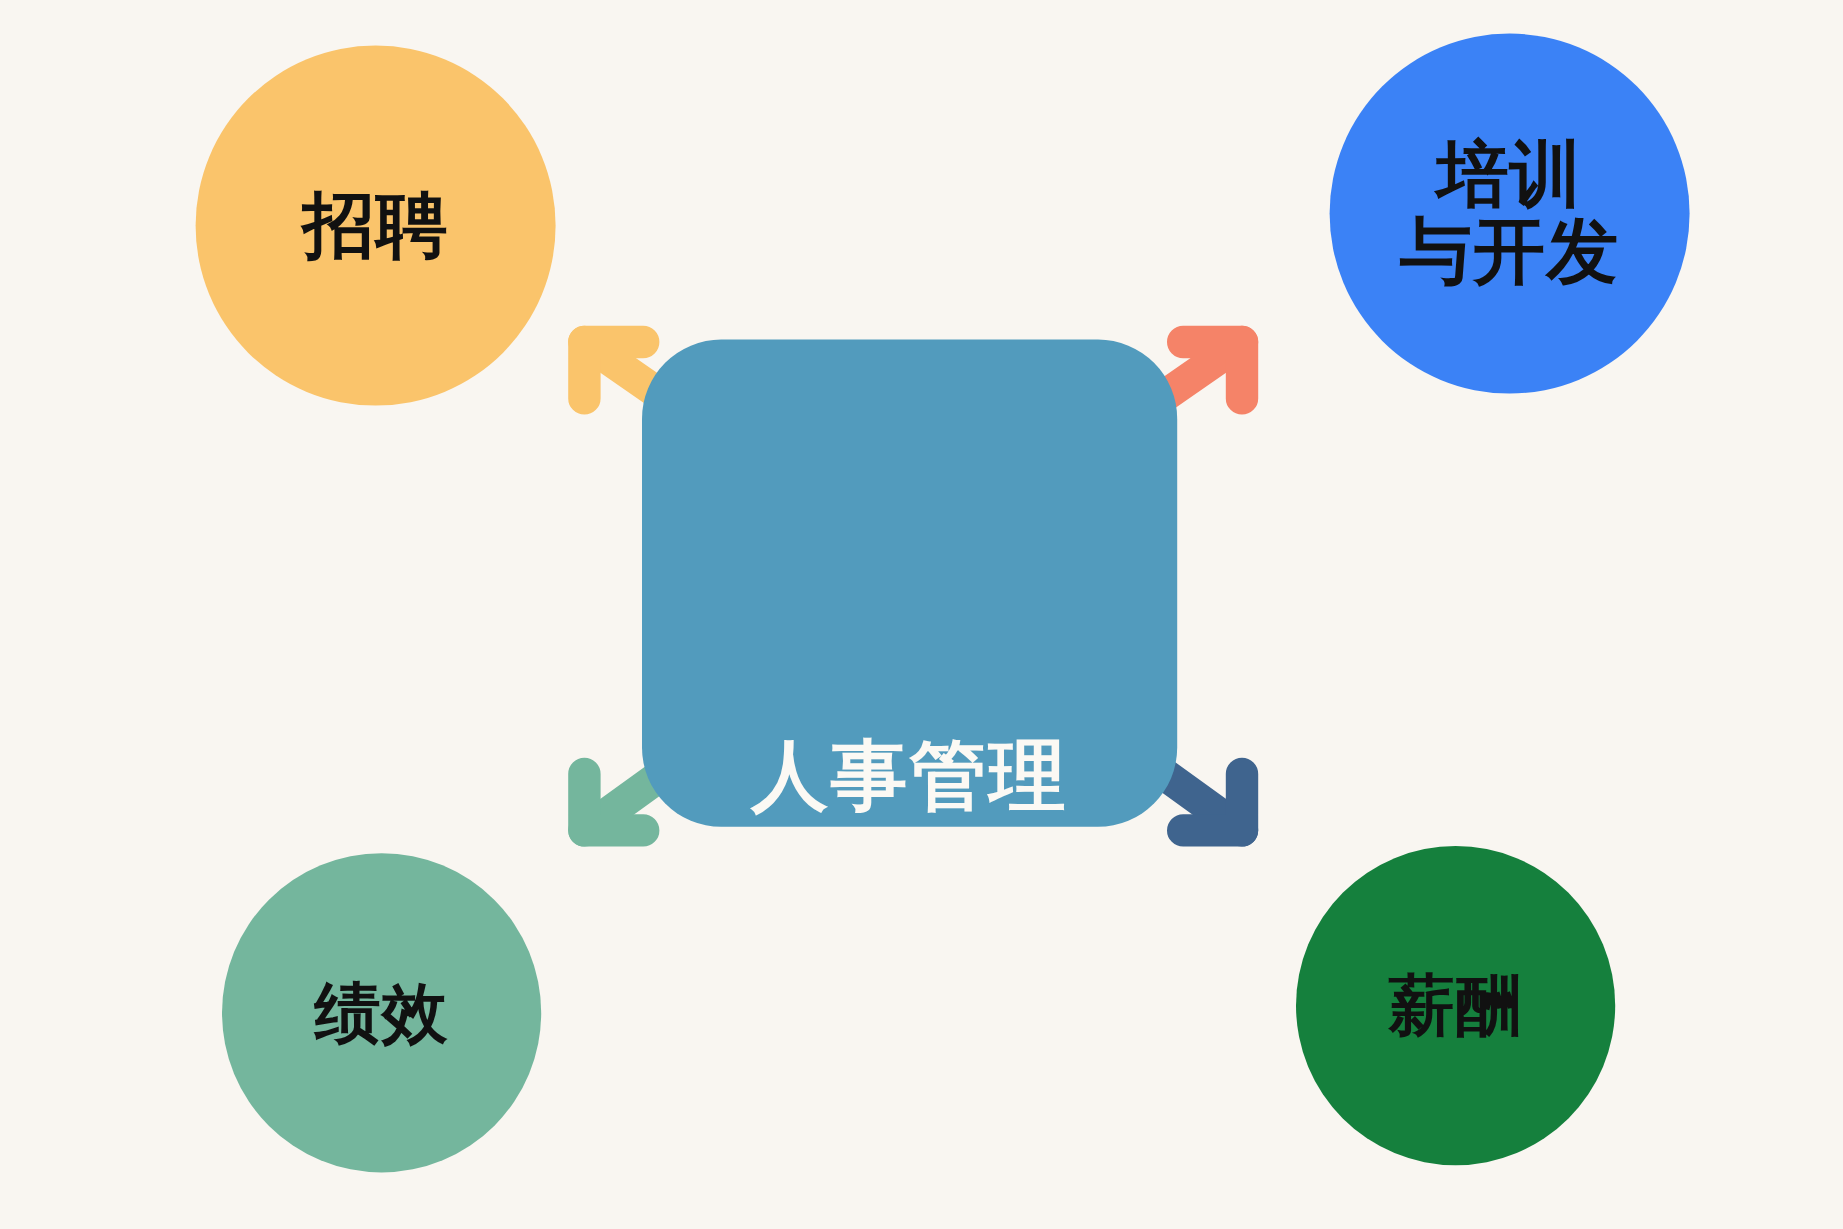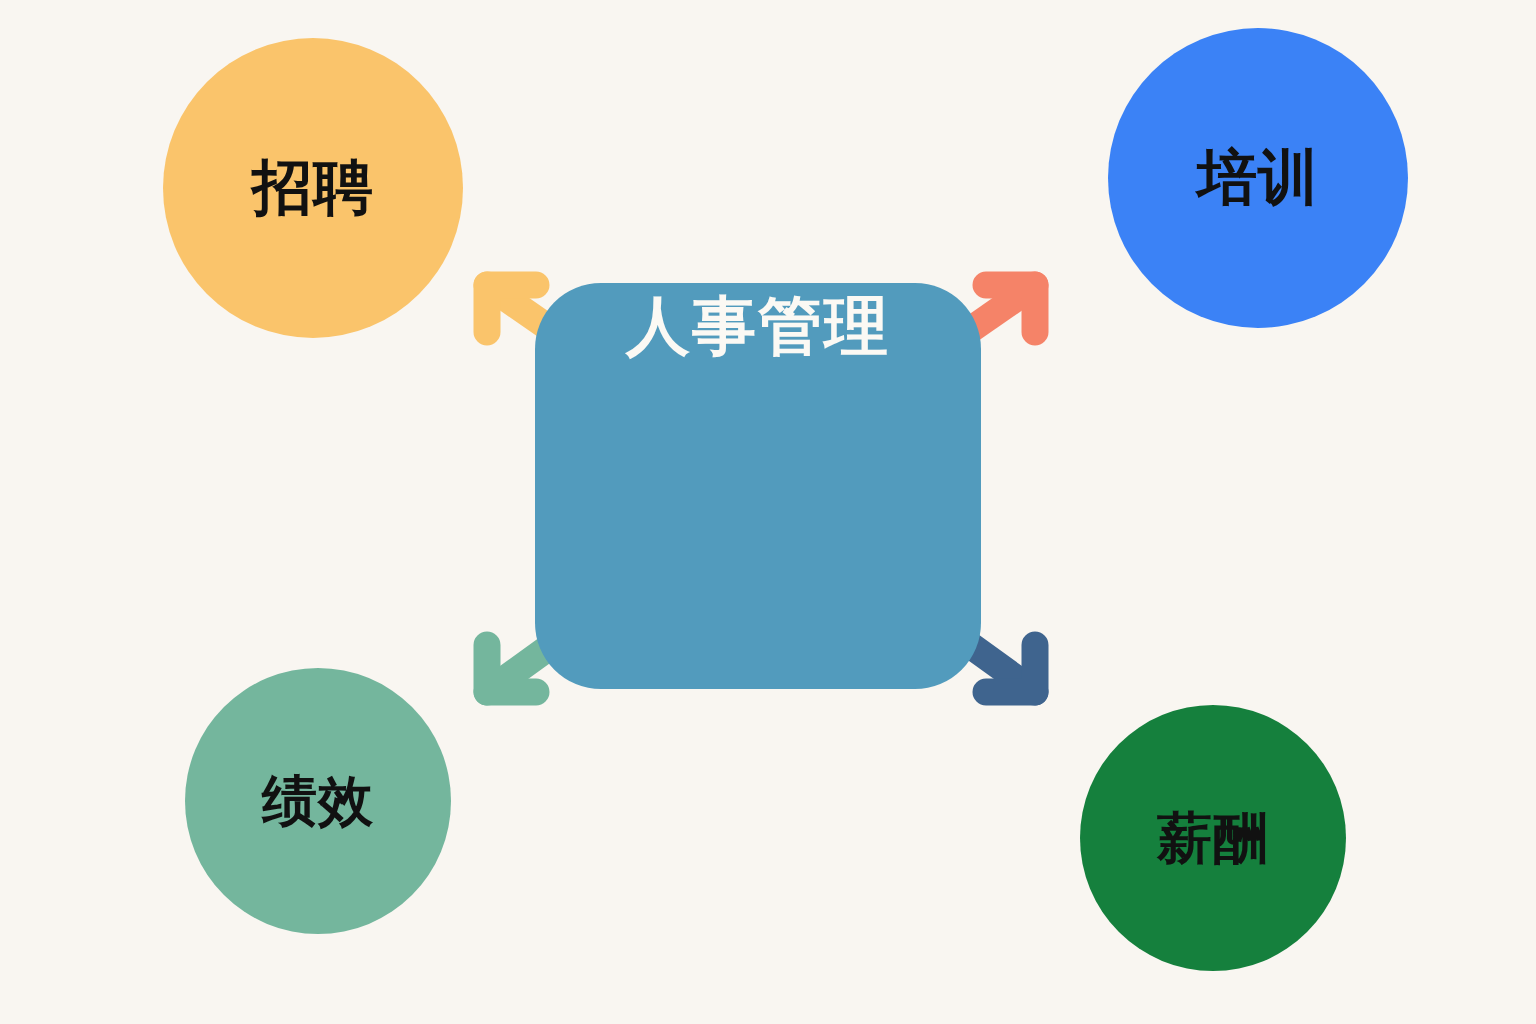--- a/index.html
+++ b/index.html
@@ -38,37 +38,37 @@
     display:block;
     color:#111111;
     font-weight:700;
     font-size:60px;
     line-height:1.06;
     letter-spacing:1px;
     white-space:nowrap;
   }
   #node-recruit{ left:163px; top:38px;  width:300px; height:300px; background:#FAC46B; }
   #node-train  { left:1108px;top:28px;  width:300px; height:300px; background:#3b82f6; }
-  #node-perf   { left:185px; top:668px; width:266px; height:266px; background:#74B69D; }
+  #node-perf   { left:185px; top:711px; width:266px; height:266px; background:#74B69D; }
   #node-comp   { left:1080px;top:705px; width:266px; height:266px; background:#15803d; }
 
   #node-perf .line, #node-comp .line{ font-size:55px; }
 
   
   #center-card{
     position:absolute;
     left:535px; top:283px;
     width:446px; height:406px;
     background:#529BBD;
     border-radius:66px;
     z-index:4;
     display:flex;
     flex-direction:column;
     align-items:center;
-    justify-content:space-between;
+    justify-content:flex-end;
   }
   #center-card .cline{
     display:block;
     color:#FBF9F4;
     font-weight:700;
     font-size:64px;
     line-height:1.35;
     letter-spacing:2px;
     white-space:nowrap;
   }
@@ -100,20 +100,21 @@
       <path d="M 1035 645 L 1035 692 L 986 692" stroke="#3F648E" stroke-width="27" stroke-linecap="round" stroke-linejoin="round" fill="none"></path>
     </g>
   </svg>
 
   <div class="node" id="node-recruit">
     <span class="line">招聘</span>
   </div>
 
   <div class="node" id="node-train">
     <span class="line">培训</span>
+    <span class="line">与开发</span>
   </div>
 
   <div class="node" id="node-perf">
     <span class="line">绩效</span>
   </div>
 
   <div class="node" id="node-comp">
     <span class="line">薪酬</span>
   </div>
 

